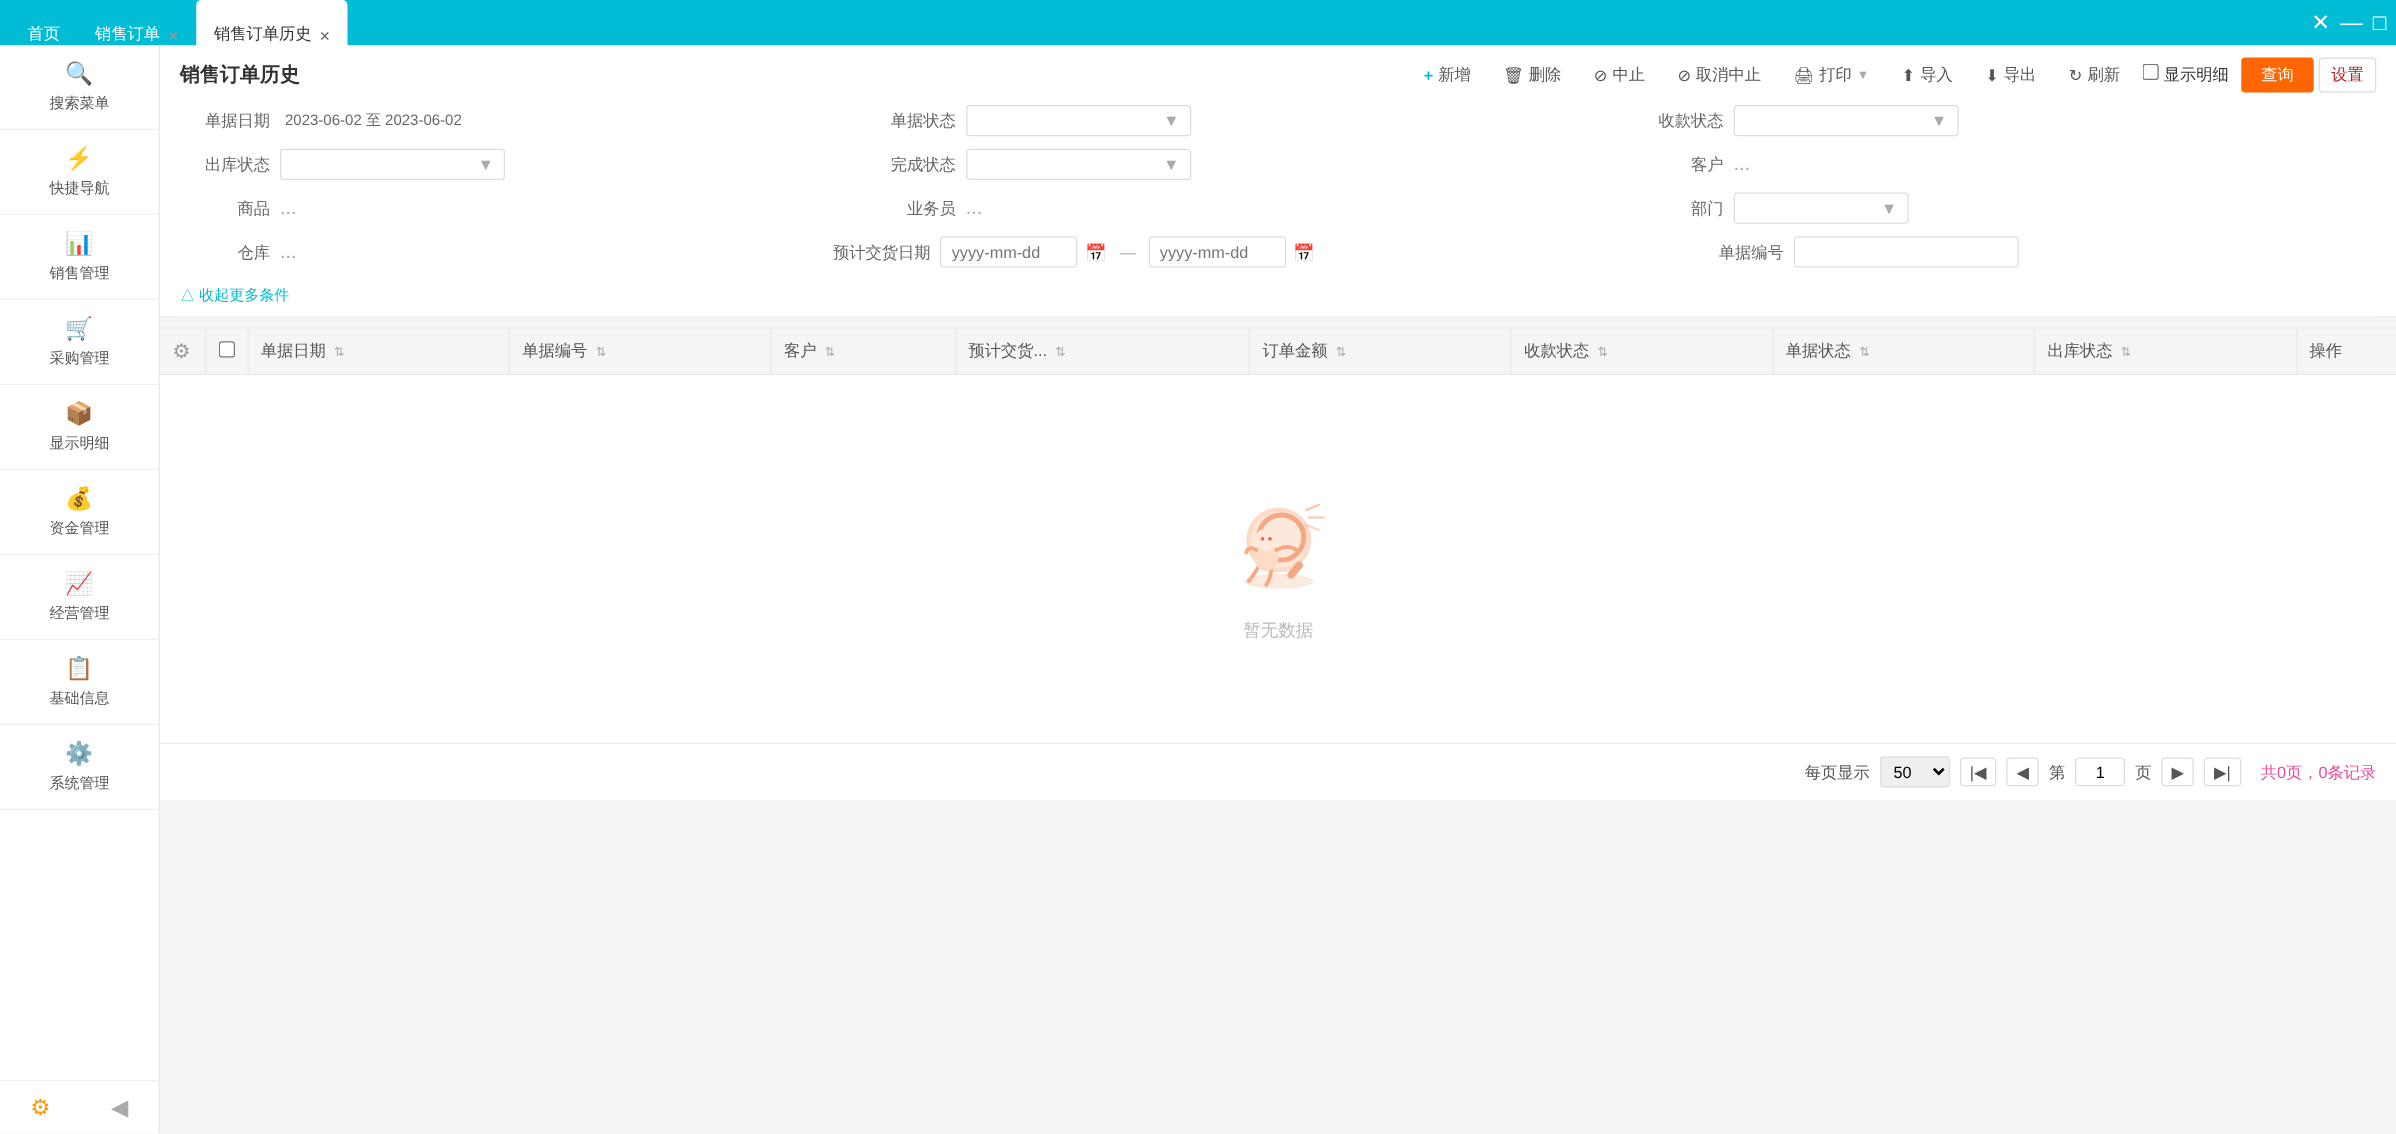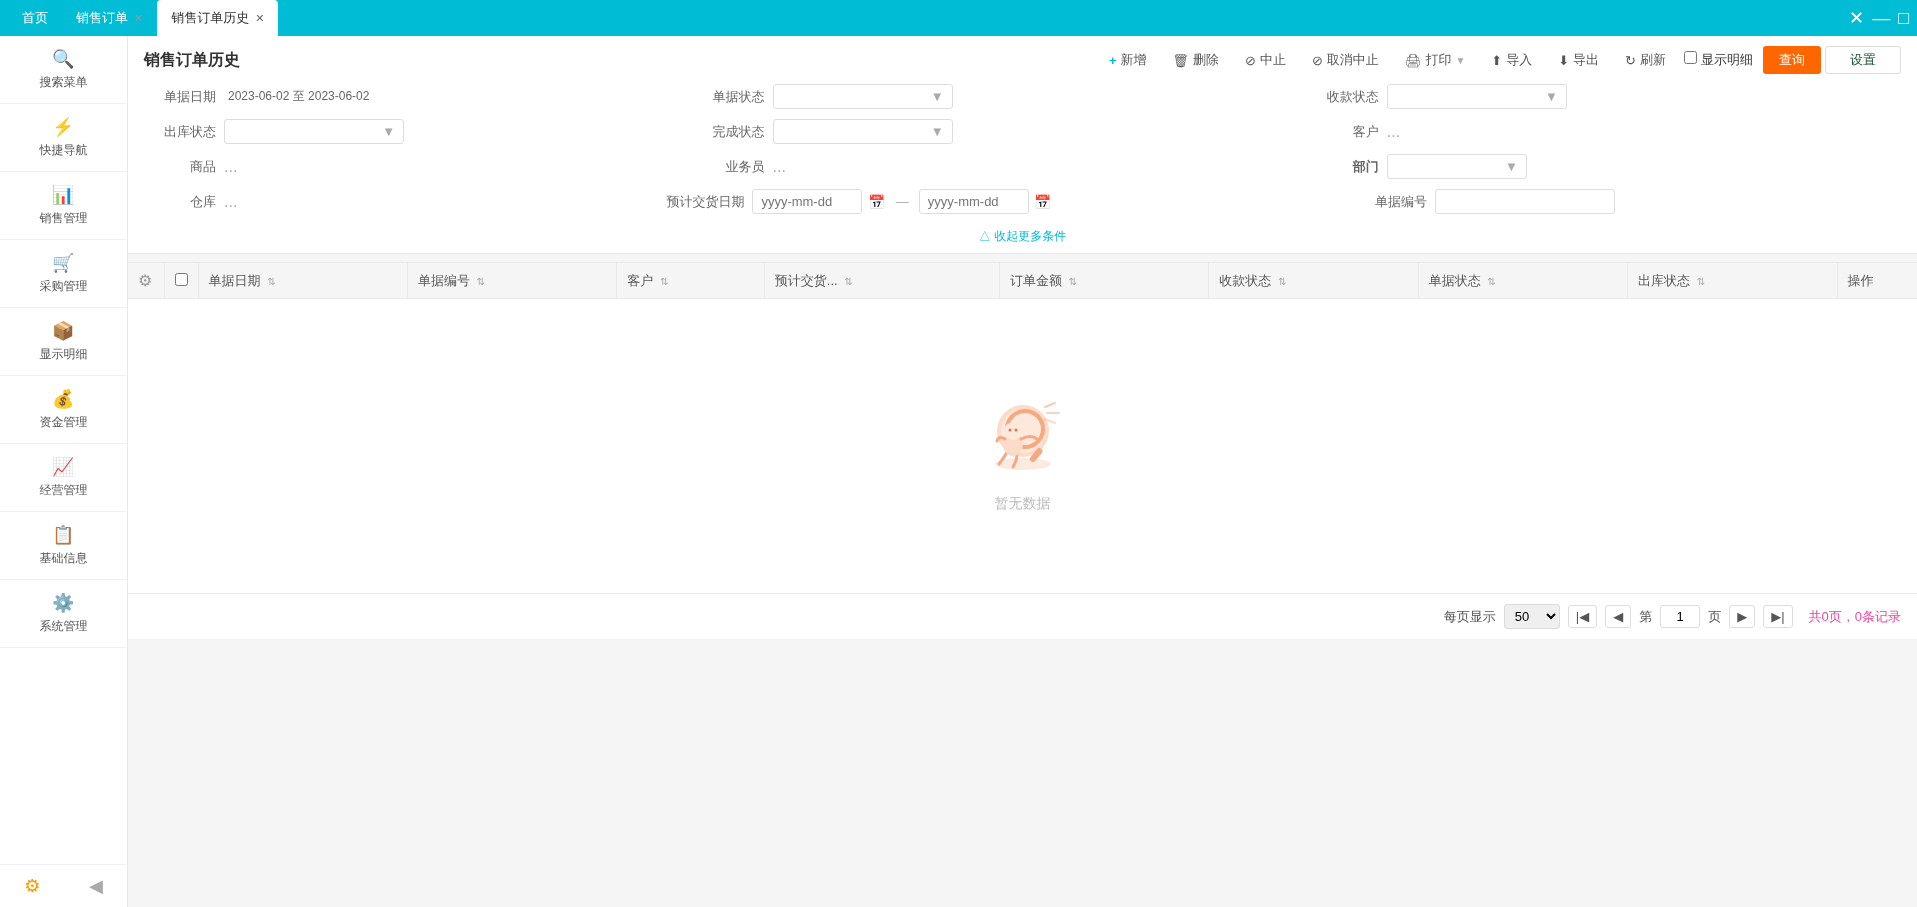--- a/index.html
+++ b/index.html
@@ -11,21 +11,21 @@
       height: 36px;
       display: flex;
       align-items: center;
       padding: 0 8px;
       flex-shrink: 0;
     }
     .tab-item {
       height: 36px;
       padding: 0 14px;
       display: flex;
-      align-items: center;
+      align-items: flex-end;
       cursor: pointer;
       color: #fff;
       font-size: 13px;
       gap: 6px;
       white-space: nowrap;
     }
     .tab-item.active {
       background: #fff;
       color: #333;
       border-radius: 4px 4px 0 0;
@@ -134,24 +134,24 @@
       background: #ff6600;
       color: #fff;
       border-radius: 3px;
       padding: 5px 16px;
       cursor: pointer;
       border: none;
       font-size: 13px;
     }
     .btn-default {
       background: #fff;
-      color: #14532d;
+      color: #b91c1c;
       border: 1px solid #ddd;
       border-radius: 3px;
-      padding: 4px 24px;
+      padding: 4px 9px;
       cursor: pointer;
       font-size: 13px;
     }
     .btn-group { display: flex; gap: 4px; }
 
     
     .filter-area {
       background: #fff;
       padding: 10px 16px 0 16px;
     }
@@ -213,21 +213,20 @@
     }
     .select-field .arrow { margin-left: auto; color: #aaa; }
 
     .filter-dots {
       color: #aaa;
       cursor: pointer;
       font-size: 16px;
     }
 
     .collapse-bar {
-      text-align: center;
       padding: 4px 0 8px 0;
       color: #00bcd4;
       cursor: pointer;
       font-size: 12px;
     }
 
     .date-input {
       border: 1px solid #ddd;
       border-radius: 3px;
       padding: 4px 8px;
@@ -486,21 +485,21 @@
 
         <div class="filter-row">
           <span class="filter-label">商品</span>
           <div class="filter-value">
             <span class="filter-dots">...</span>
           </div>
           <span class="filter-label" style="margin-left:40px;font-family:Liberation Serif, serif;">业务员</span>
           <div class="filter-value" style="flex:1.2;">
             <span class="filter-dots">...</span>
           </div>
-          <span class="filter-label" style="margin-left:20px;font-weight:bold;">部门</span>
+          <span class="filter-label" style="margin-left:20px;">部门</span>
           <div class="filter-value" style="flex:1.2;">
             <div class="select-field" style="min-width:140px;">
               <span style="color:#ccc;"></span>
               <span class="arrow">▼</span>
             </div>
           </div>
         </div>
 
         <div class="filter-row">
           <span class="filter-label">仓库</span>

